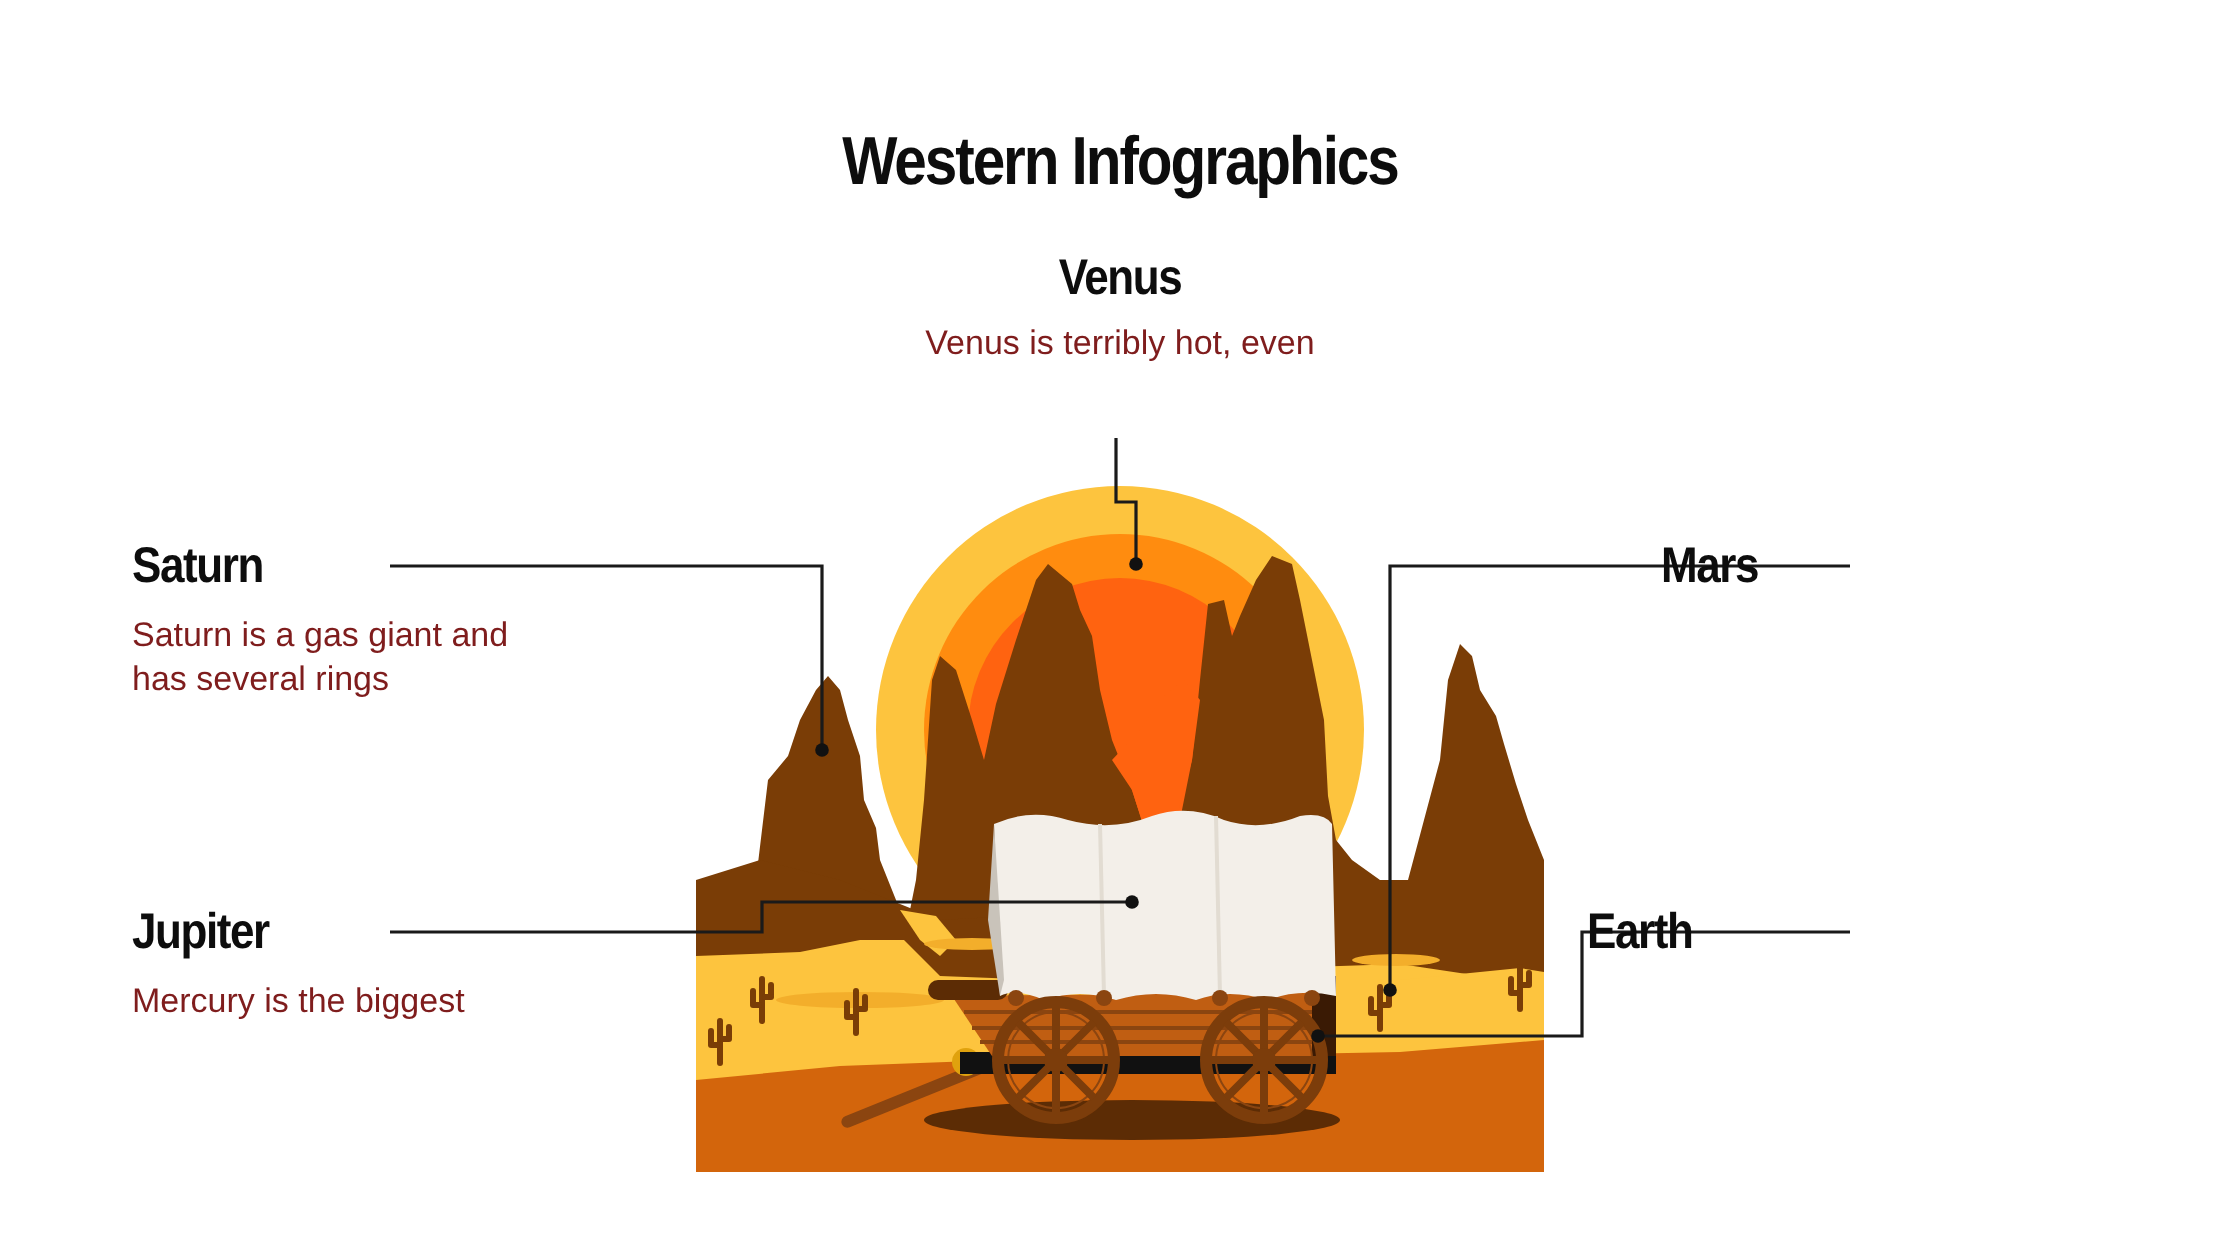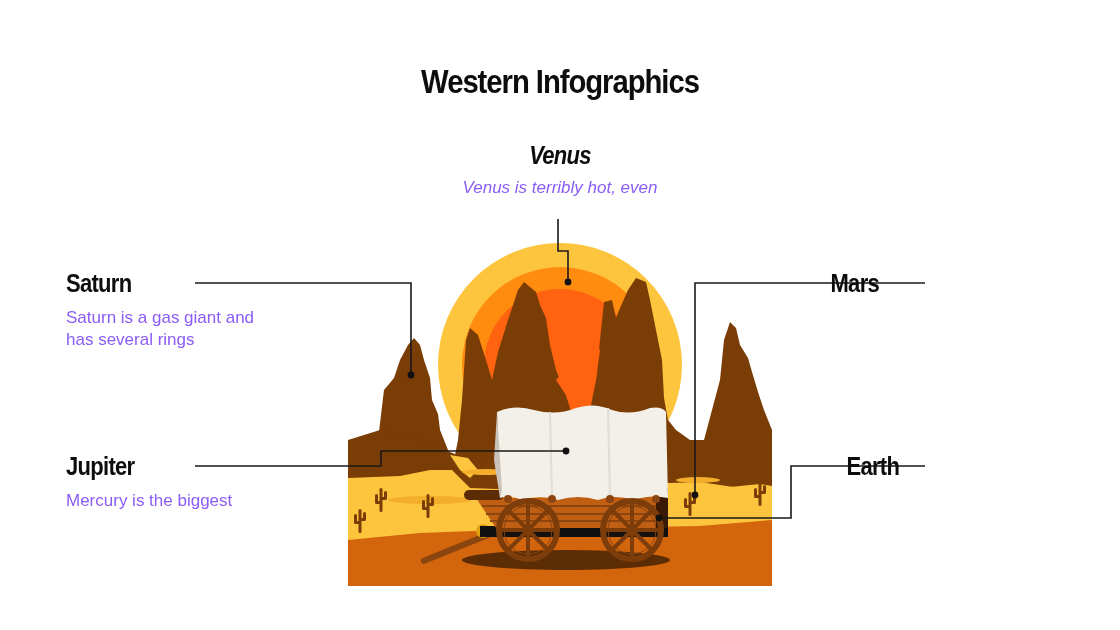--- a/index.html
+++ b/index.html
@@ -14,36 +14,36 @@
       text-align: center; font-weight: bold; font-size: 34px;
       letter-spacing: -1.2px; transform: scaleX(0.86); transform-origin: 560px 0;
       color: #0d0d0d;
     }
     .block { position: absolute; }
     .block .head {
       font-weight: bold; font-size: 25px; letter-spacing: -0.8px;
       color: #0d0d0d; line-height: 30px;
     }
     .block .desc {
-      font-size: 17px; line-height: 22px; color: #8b5cf6; margin-top: 9px;
+      font-size: 17px; line-height: 22px; color: #7f1d1d; margin-top: 9px;
     }
     .left { text-align: left; }
     .left .head { transform: scaleX(0.88); transform-origin: left center; }
     .right { text-align: left; }
     .right .head { transform: scaleX(0.88); transform-origin: right center; }
     .center { text-align: center; }
     .center .head { transform: scaleX(0.88); transform-origin: center center; }
     .desc-line { display: block; }
 
-    #b-venus { left: 410px; width: 300px; top: 140px; font-style: italic; }
+    #b-venus { left: 410px; width: 300px; top: 124px; }
     #b-venus .desc { margin-top: 7px; }
     #b-saturn { left: 66px; width: 260px; top: 268px; }
     #b-jupiter { left: 66px; width: 260px; top: 451px; }
     #b-mars { left: 800px; width: 254px; top: 268px; }
-    #b-earth { left: 816px; width: 254px; top: 451px; }
+    #b-earth { left: 763px; width: 254px; top: 451px; }
 
     svg.scene { position: absolute; left: 0; top: 0; }
   </style>
 </head>
 <body>
 
 <div class="title">Western Infographics</div>
 
 <svg class="scene" width="1120" height="630" viewBox="0 0 1120 630">
   <defs>

